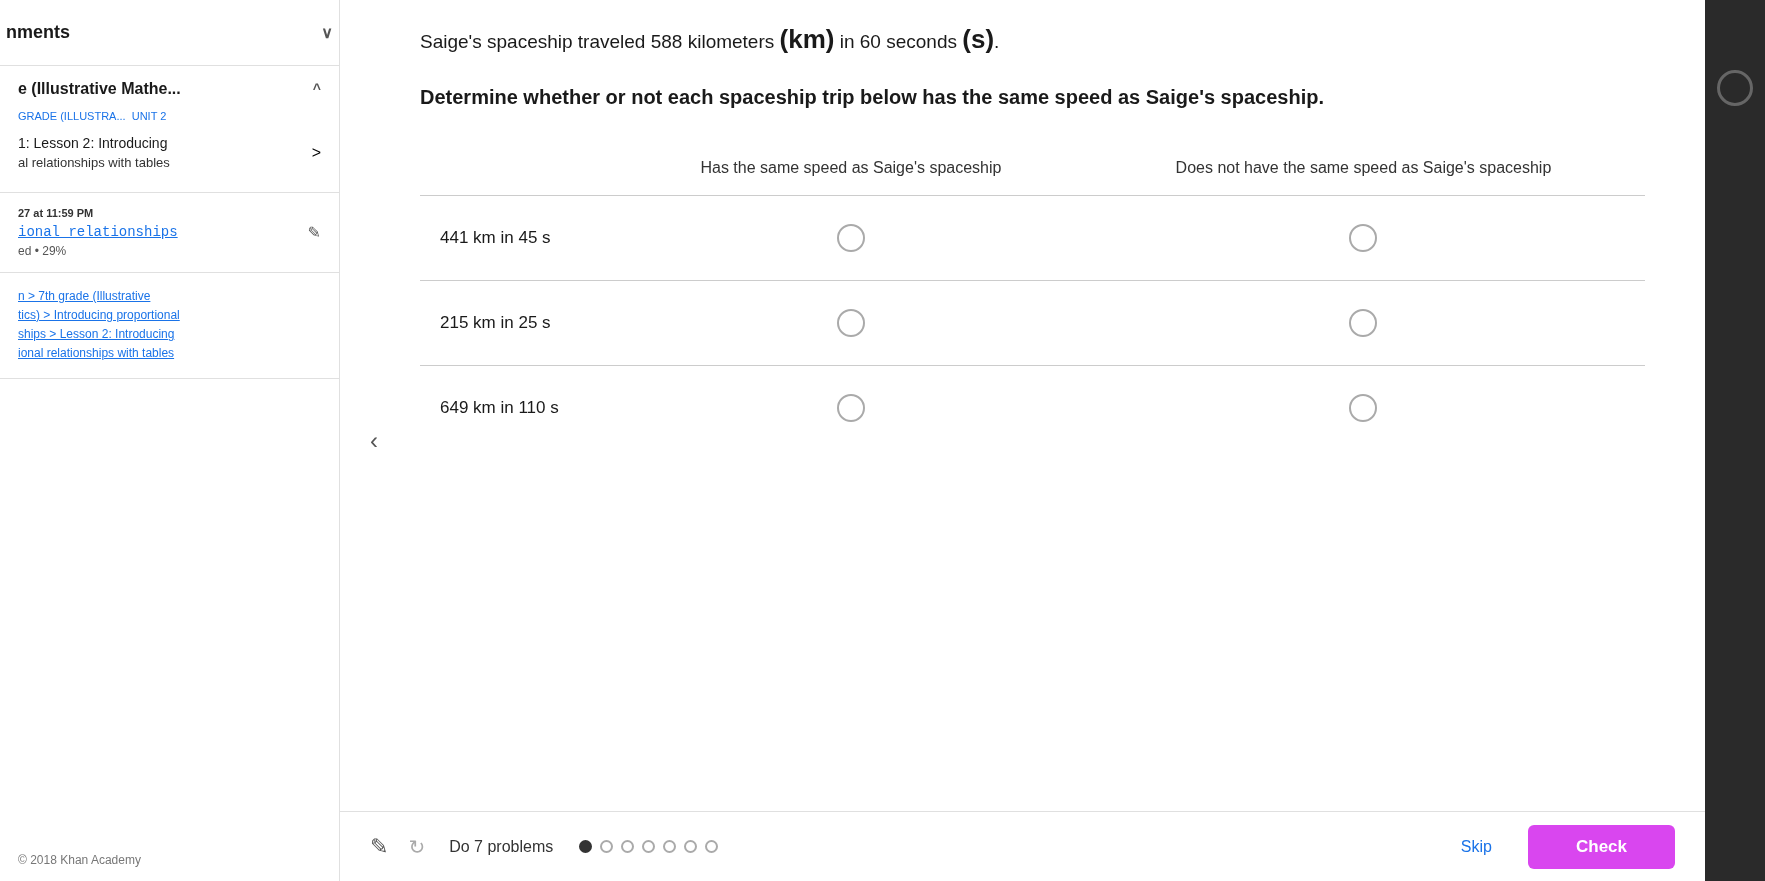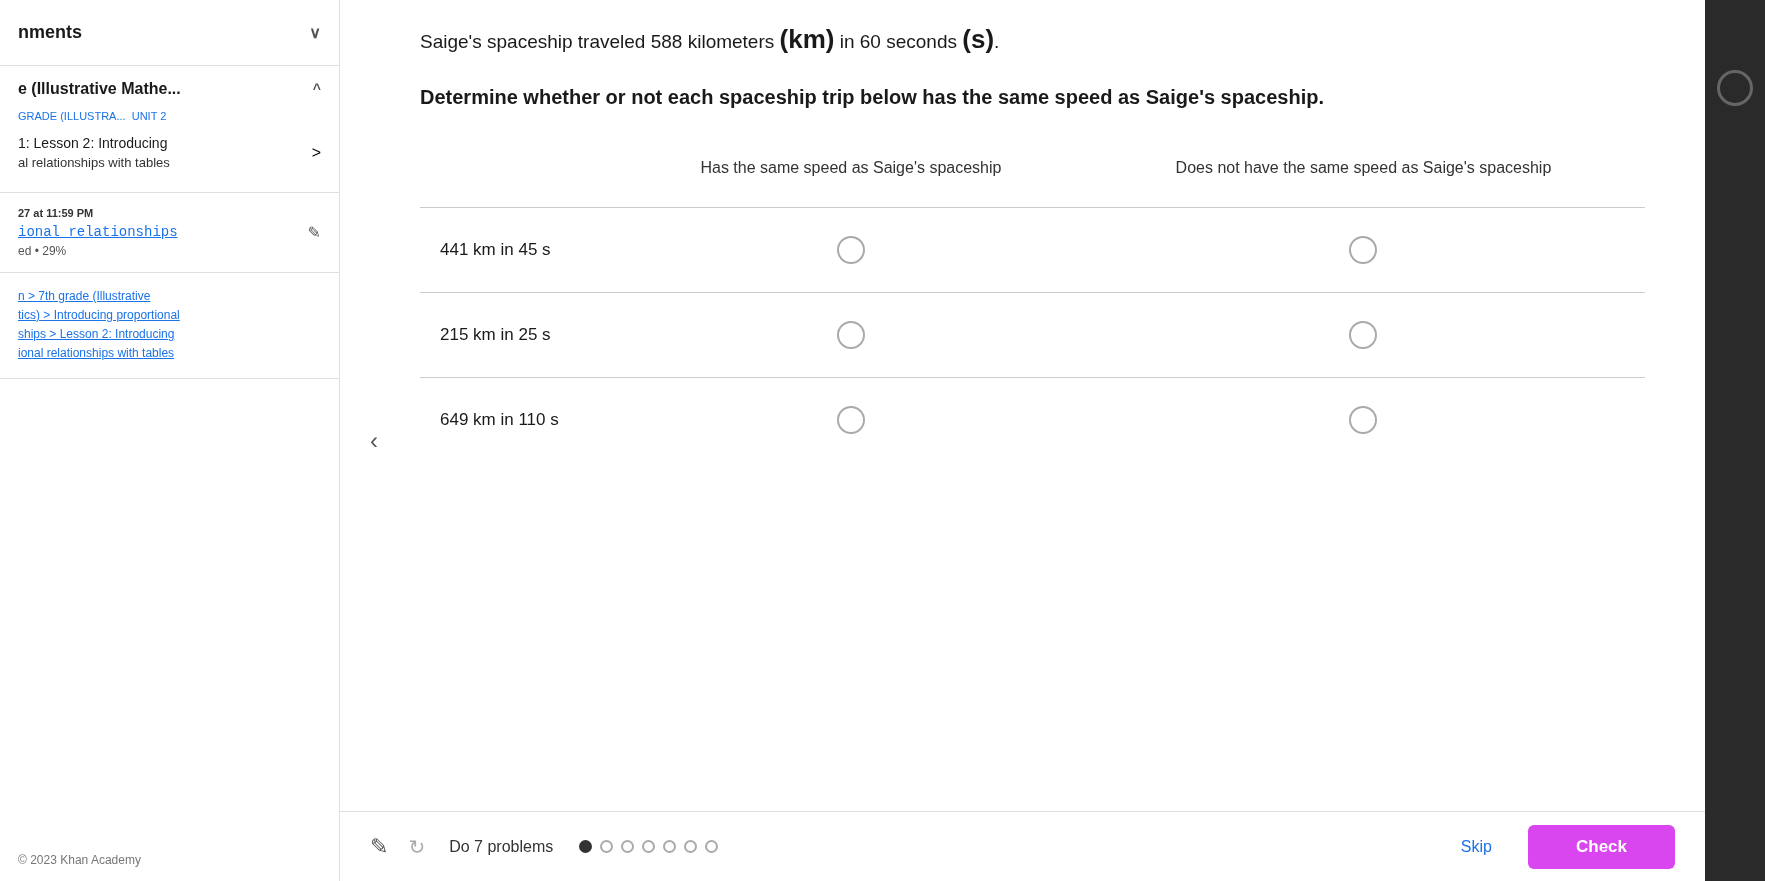--- a/index.html
+++ b/index.html
@@ -21,21 +21,21 @@
       display: flex;
       flex-direction: column;
       height: 100%;
       overflow: hidden;
     }
 
     .sidebar-header {
       display: flex;
       align-items: center;
       justify-content: space-between;
-      padding: 22px 18px;
+      padding: 22px 6px;
       border-bottom: 1px solid #e0e0e0;
       font-size: 18px;
       font-weight: 600;
       color: #1a1a1a;
     }
 
     .sidebar-header .chevron {
       font-size: 16px;
       color: #555;
       cursor: pointer;
@@ -198,21 +198,21 @@
       width: 100%;
       border-collapse: collapse;
       margin-top: 10px;
     }
 
     .answer-table thead tr th {
       text-align: center;
       font-size: 16px;
       font-weight: 500;
       color: #333;
-      padding: 10px 20px 28px 20px;
+      padding: 10px 20px 16px 20px;
       line-height: 1.4;
     }
 
     .answer-table thead tr th:first-child {
       text-align: left;
       width: 200px;
     }
 
     .answer-table tbody tr {
       border-top: 1px solid #ccc;
@@ -386,21 +386,21 @@
   <div class="sidebar-breadcrumb-nav">
     <div class="breadcrumb-nav-text">
       <a>n &gt; 7th grade (Illustrative</a><br>
       <a>tics) &gt; Introducing proportional</a><br>
       <a>ships &gt; Lesson 2: Introducing</a><br>
       <a>ional relationships with tables</a>
     </div>
   </div>
 
   <div class="sidebar-footer">
-    <span>© 2023 Khan Academy</span>
+    <span>© 2018 Khan Academy</span>
   </div>
 </div>
 
 <div class="main-content">
 
   <button class="nav-arrow">‹</button>
 
   <div class="question-area">
     <p class="question-intro">
       Saige's spaceship traveled 588 kilometers <span class="km">(km)</span> in 60 seconds <span class="km">(s)</span>.

